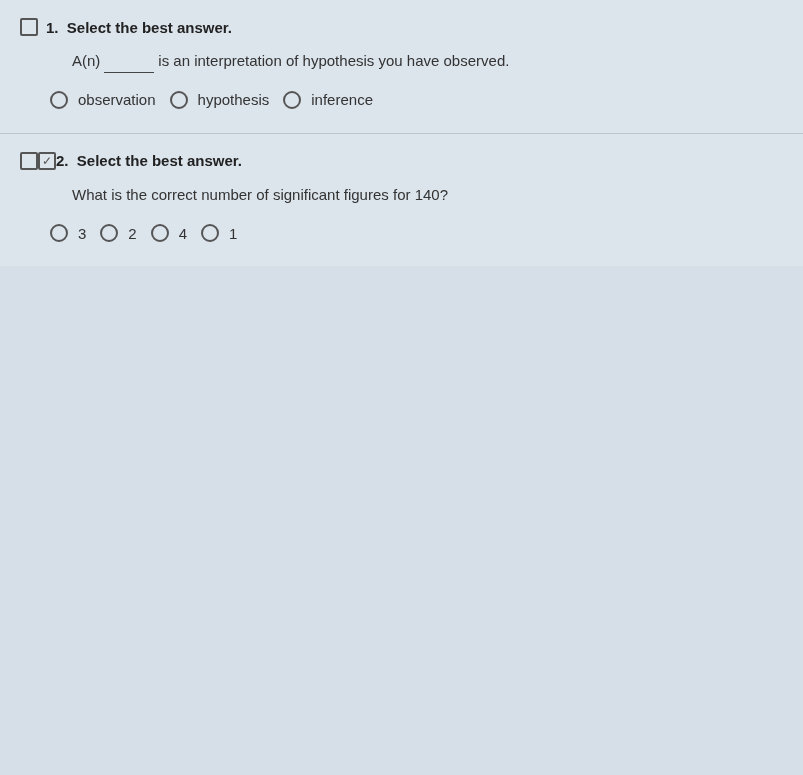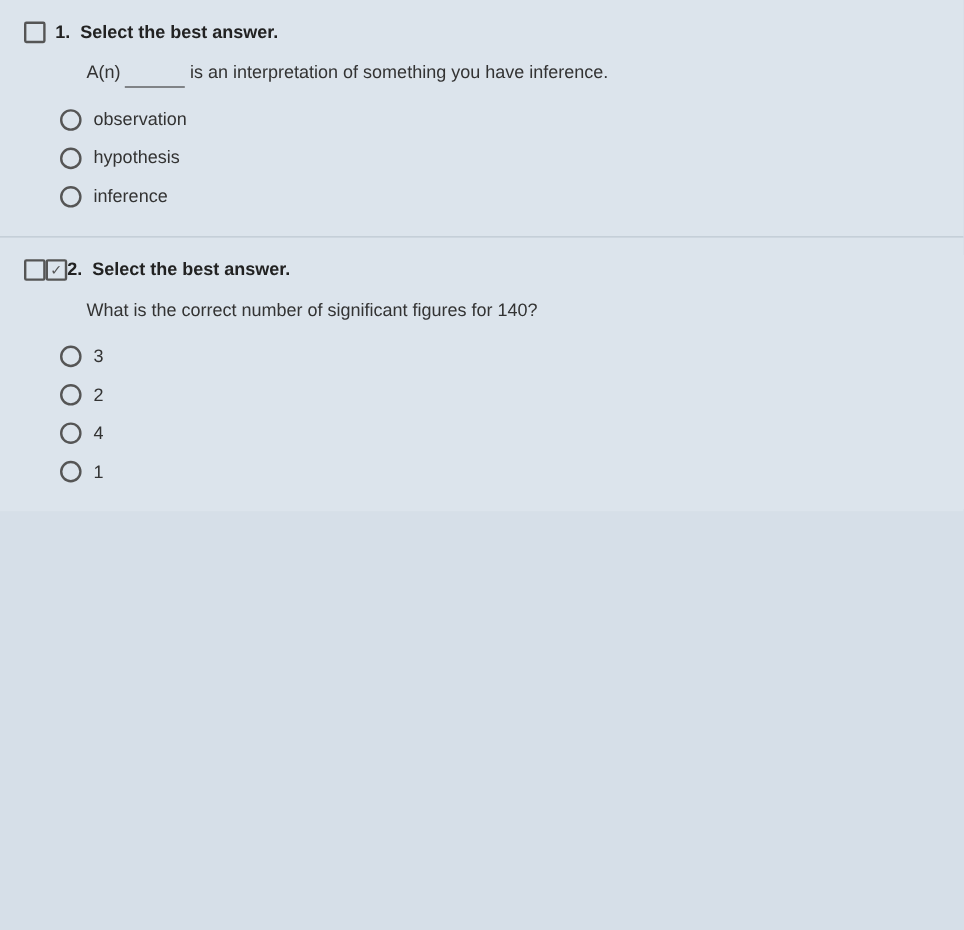--- a/index.html
+++ b/index.html
@@ -64,21 +64,20 @@
       width: 50px;
       border-bottom: 1.5px solid #444;
       margin: 0 4px;
       vertical-align: bottom;
     }
 
     .options-list {
       list-style: none;
       margin-left: 30px;
       display: flex;
-      flex-direction: column;
       gap: 14px;
     }
 
     .option-item {
       display: flex;
       align-items: center;
       gap: 10px;
       font-size: 15px;
       color: #333;
     }
@@ -132,21 +131,21 @@
 <div class="question-block">
   <div class="question-header">
     <div class="checkbox-icon"></div>
     <span class="question-label">
       <span>1.</span>
       &nbsp;<span>Select the best answer.</span>
     </span>
   </div>
 
   <div class="question-text">
-    <span>A(n)</span><span class="blank"></span><span>is an interpretation of something you have inference.</span>
+    <span>A(n)</span><span class="blank"></span><span>is an interpretation of hypothesis you have observed.</span>
   </div>
 
   <ul class="options-list">
     <li class="option-item">
       <div class="radio-icon"></div>
       <span>observation</span>
     </li>
     <li class="option-item">
       <div class="radio-icon"></div>
       <span>hypothesis</span>

